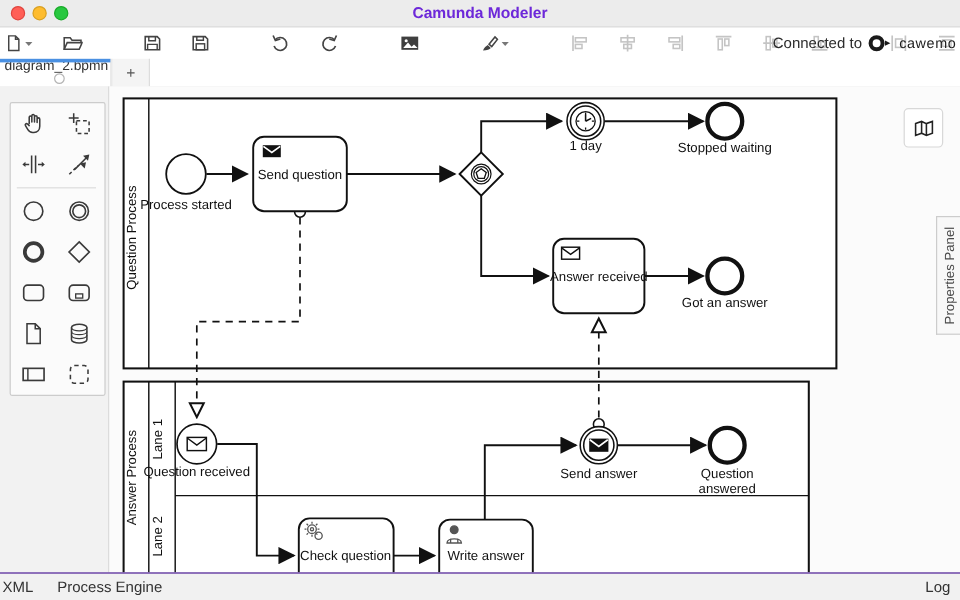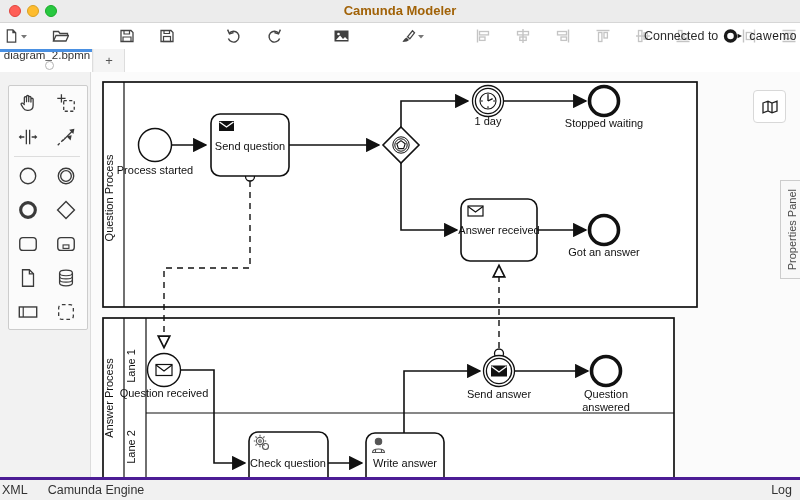--- a/index.html
+++ b/index.html
@@ -7,21 +7,21 @@
        font-family:"Liberation Sans",sans-serif;color:#333;background:#fff;}
 
   
   .titlebar{position:absolute;left:0;top:0;width:800px;height:22px;
             background:#ececec;border-bottom:1px solid #d6d6d6;}
   .traffic{position:absolute;top:5px;width:12px;height:12px;border-radius:50%;}
   .t-red{left:9px;background:#ff5f57;border:1px solid #e0443e;box-sizing:border-box;}
   .t-yellow{left:27px;background:#febc2e;border:1px solid #d9a022;box-sizing:border-box;}
   .t-green{left:45px;background:#28c840;border:1px solid #1aab29;box-sizing:border-box;}
   .title{position:absolute;left:0;right:0;top:3px;text-align:center;
-         font-size:13px;font-weight:bold;color:#a16207;}
+         font-size:13px;font-weight:bold;color:#6d28d9;}
 
   
   .toolbar{position:absolute;left:0;top:23px;width:800px;height:26px;background:#fff;
            display:flex;align-items:center;gap:16px;}
   .tbtn{height:22px;display:flex;align-items:center;justify-content:center;
         padding:0 4px;cursor:default;}
   .tsep{width:1px;height:16px;background:#ddd;margin:0 5px;}
   .caret{margin-left:1px;}
   .right-conn{position:absolute;right:3px;top:0;height:26px;display:flex;
               align-items:center;font-size:12.5px;color:#2c2c2c;gap:5px;}
@@ -57,21 +57,21 @@
                border:1px solid #d8d8d8;border-radius:4px;display:flex;align-items:center;
                justify-content:center;}
   .props-tab{position:absolute;left:689px;top:108px;width:22px;height:97px;background:#f8f8f8;
              border:1px solid #ccc;border-right:none;display:flex;align-items:center;
              justify-content:center;}
   .props-tab span{writing-mode:vertical-rl;transform:rotate(180deg);
                   font-size:11px;color:#4a4a4a;white-space:nowrap;}
 
   
   .statusbar{position:absolute;left:0;top:477px;width:800px;height:23px;background:#f1f1f1;
-             border-top:3px solid #4c1d95;box-sizing:border-box;display:flex;
+             border-top:1px solid #4c1d95;box-sizing:border-box;display:flex;
              align-items:center;font-size:12.5px;color:#333;}
   .sb-item{padding:0 10px;cursor:default;}
   .sb-xml{padding-left:2px;}
   .sb-log{margin-left:auto;padding-right:8px;}
 
   svg{display:block;}
   .diagram-svg text{font-family:"Liberation Sans",sans-serif;font-size:11px;fill:#111;}
 </style>
 </head>
 <body>
@@ -478,17 +478,17 @@
       <div class="pcell">
         <svg width="22" height="22" viewBox="0 0 24 24">
             <rect x="4" y="4" width="16" height="16" rx="3.5" fill="none" stroke="#3a3a3a" stroke-width="1.4" stroke-dasharray="4 3.2"></rect>
           </svg>
       </div>
     </div>
   </div>
 
   <div class="statusbar">
     <span class="sb-item sb-xml">XML</span>
-    <span class="sb-item">Camunda Engine</span>
+    <span class="sb-item">Process Engine</span>
     <span class="sb-item sb-log">Log</span>
   </div>
 
 </div>
 
 </body></html>

